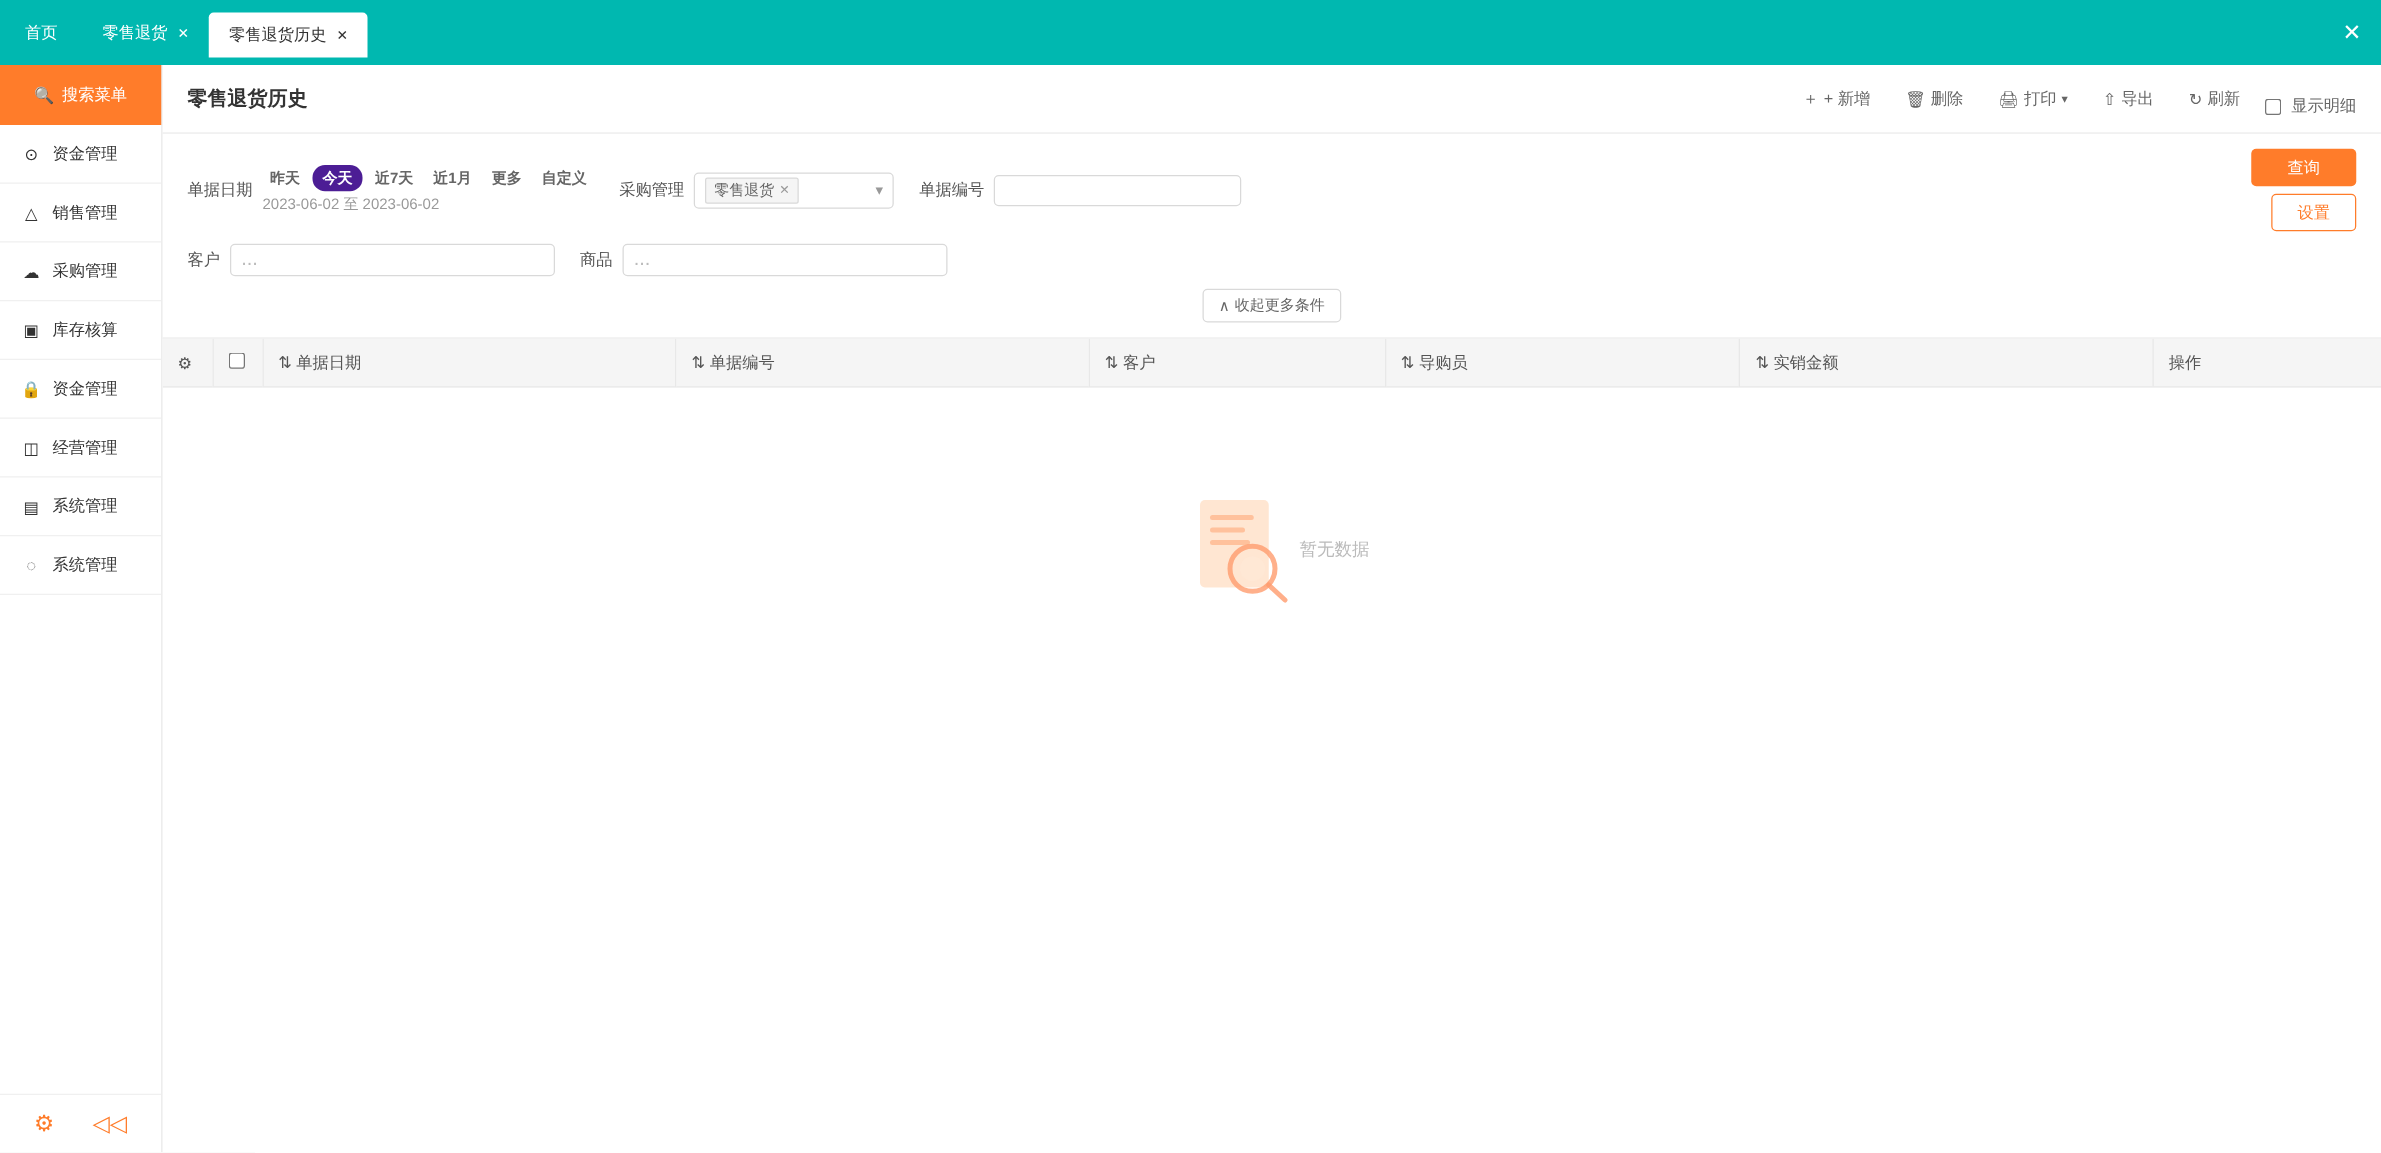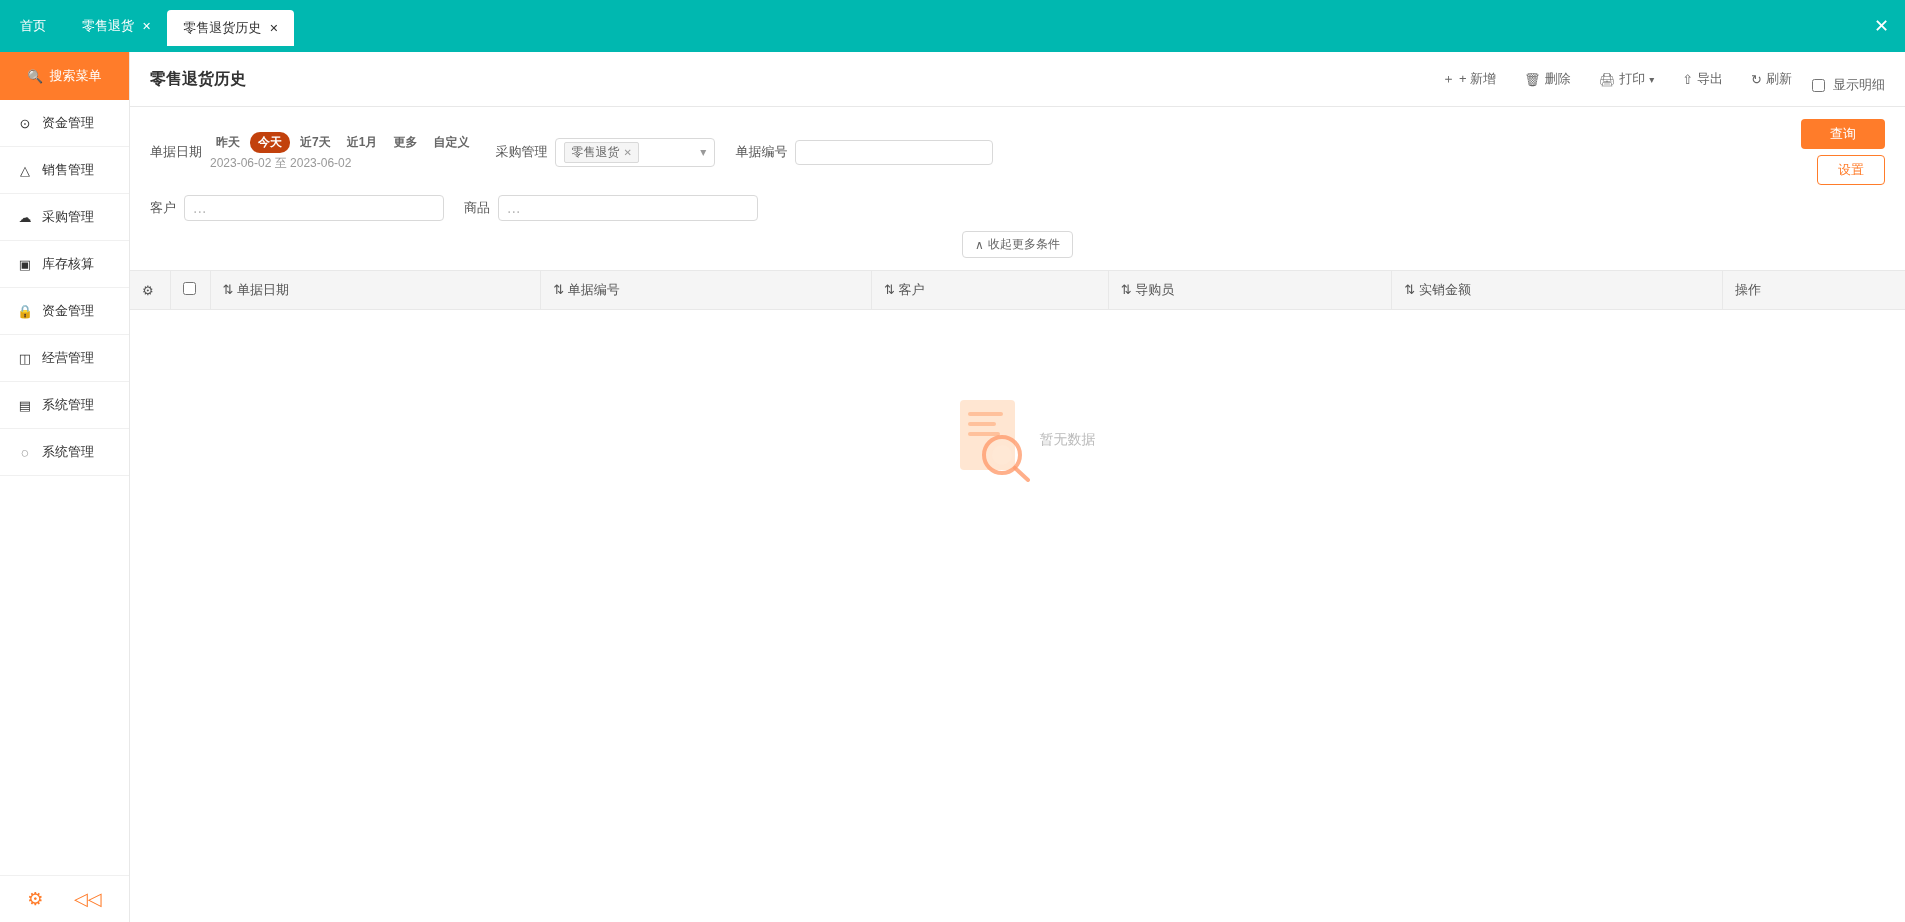--- a/index.html
+++ b/index.html
@@ -67,21 +67,21 @@
       background: #fff; padding: 12px 20px; border-bottom: 1px solid #e8e8e8; flex-shrink: 0;
     }
     .filter-row { display: flex; align-items: center; gap: 20px; margin-bottom: 10px; }
     .filter-item { display: flex; align-items: center; gap: 8px; font-size: 13px; color: #666; }
     .filter-label { white-space: nowrap; color: #555; }
     .date-shortcuts { display: flex; gap: 4px; font-weight: bold; }
     .date-shortcut {
       padding: 2px 6px; font-size: 12px; cursor: pointer; color: #666;
       border-radius: 2px;
     }
-    .date-shortcut.active { background: #c2410c; color: #fff; border-radius: 10px; padding: 2px 8px; }
+    .date-shortcut.active { background: #4c1d95; color: #fff; border-radius: 10px; padding: 2px 8px; }
     .date-range { font-size: 12px; color: #999; margin-top: 2px; }
     .tag-select {
       display: flex; align-items: center; border: 1px solid #d9d9d9; border-radius: 4px;
       padding: 3px 8px; min-width: 160px; font-size: 13px; cursor: pointer; background: #fff;
       gap: 6px;
     }
     .tag-item {
       background: #f5f5f5; border: 1px solid #d9d9d9; border-radius: 2px;
       padding: 1px 6px; font-size: 12px; display: flex; align-items: center; gap: 4px;
     }

